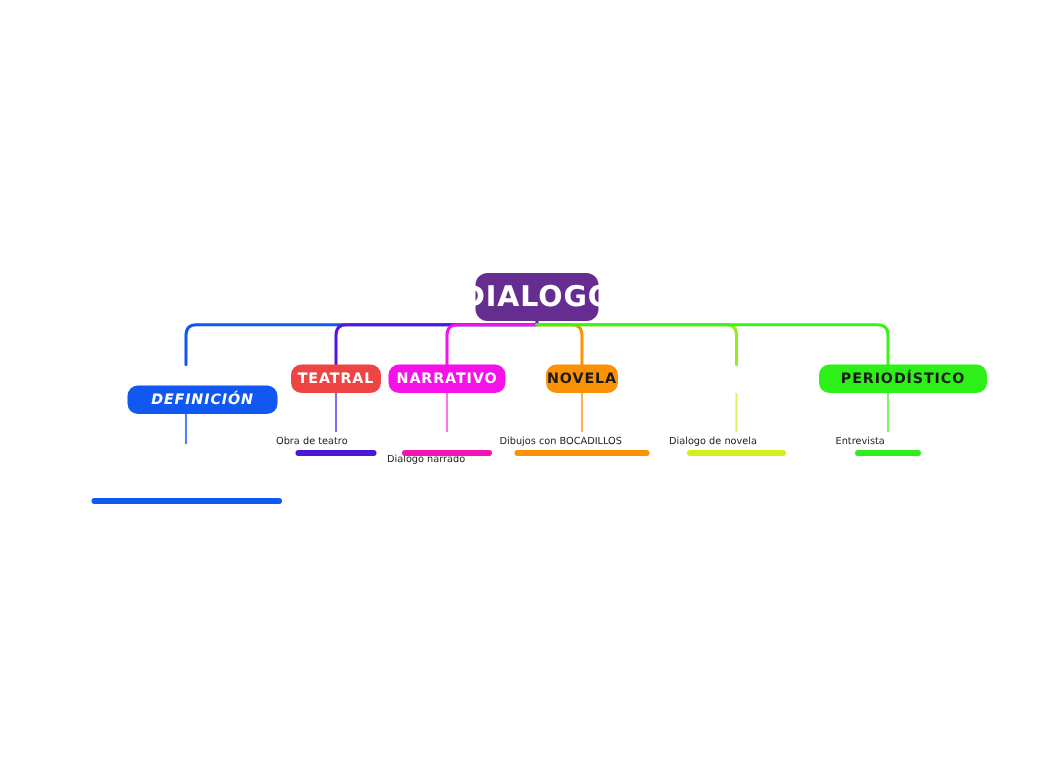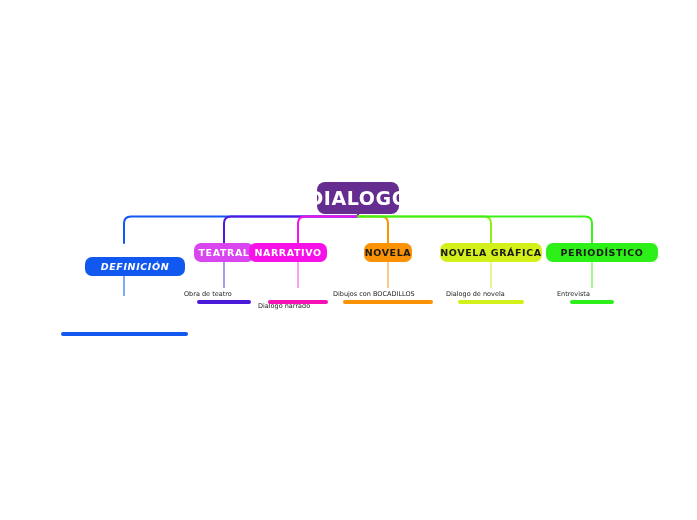--- a/index.html
+++ b/index.html
@@ -94,35 +94,32 @@
   </svg>
 
   <div class="node root-node" style="left:317px; top:182px; width:82px; background:#662d91; color:#ffffff;">
     <span>DIALOGO</span>
   </div>
 
   <div class="node branch-node" style="left:85px; top:257px; width:100px; background:#1058f0; color:#ffffff;font-style:italic;">
     <span>DEFINICIÓN</span>
   </div>
 
-  <div class="node branch-node" style="left:194px; top:243px; width:60px; background:#d946ef; color:#ffffff;">
+  <div class="node branch-node" style="left:194px; top:243px; width:60px; background:#ef4444; color:#ffffff;">
     <span>TEATRAL</span>
   </div>
 
-  <div class="node branch-node" style="left:249px; top:243px; width:78px; background:#f511e8; color:#ffffff;text-align:right;">
+  <div class="node branch-node" style="left:259px; top:243px; width:78px; background:#f511e8; color:#ffffff;text-align:right;">
     <span>NARRATIVO</span>
   </div>
 
   <div class="node branch-node" style="left:364px; top:243px; width:48px; background:#fb9104; color:#1a1a1a;">
     <span>NOVELA</span>
   </div>
 
-  <div class="node branch-node" style="left:440px; top:243px; width:102px; background:#d4f01a; color:#1a1a1a;">
-    <span>NOVELA GRÁFICA</span>
-  </div>
 
   <div class="node branch-node" style="left:546px; top:243px; width:112px; background:#2ef019; color:#1a1a1a;">
     <span>PERIODÍSTICO</span>
   </div>
 
   <div class="leaf-bar" style="left:61px; top:332px; width:127px; background:#1058f0;"></div>
 
   <div class="leaf-text centered" style="left:184px; top:289px; width:80px;">Obra de teatro</div>
   <div class="leaf-bar" style="left:197px; top:300px; width:54px; background:#4a18d8;"></div>
 

